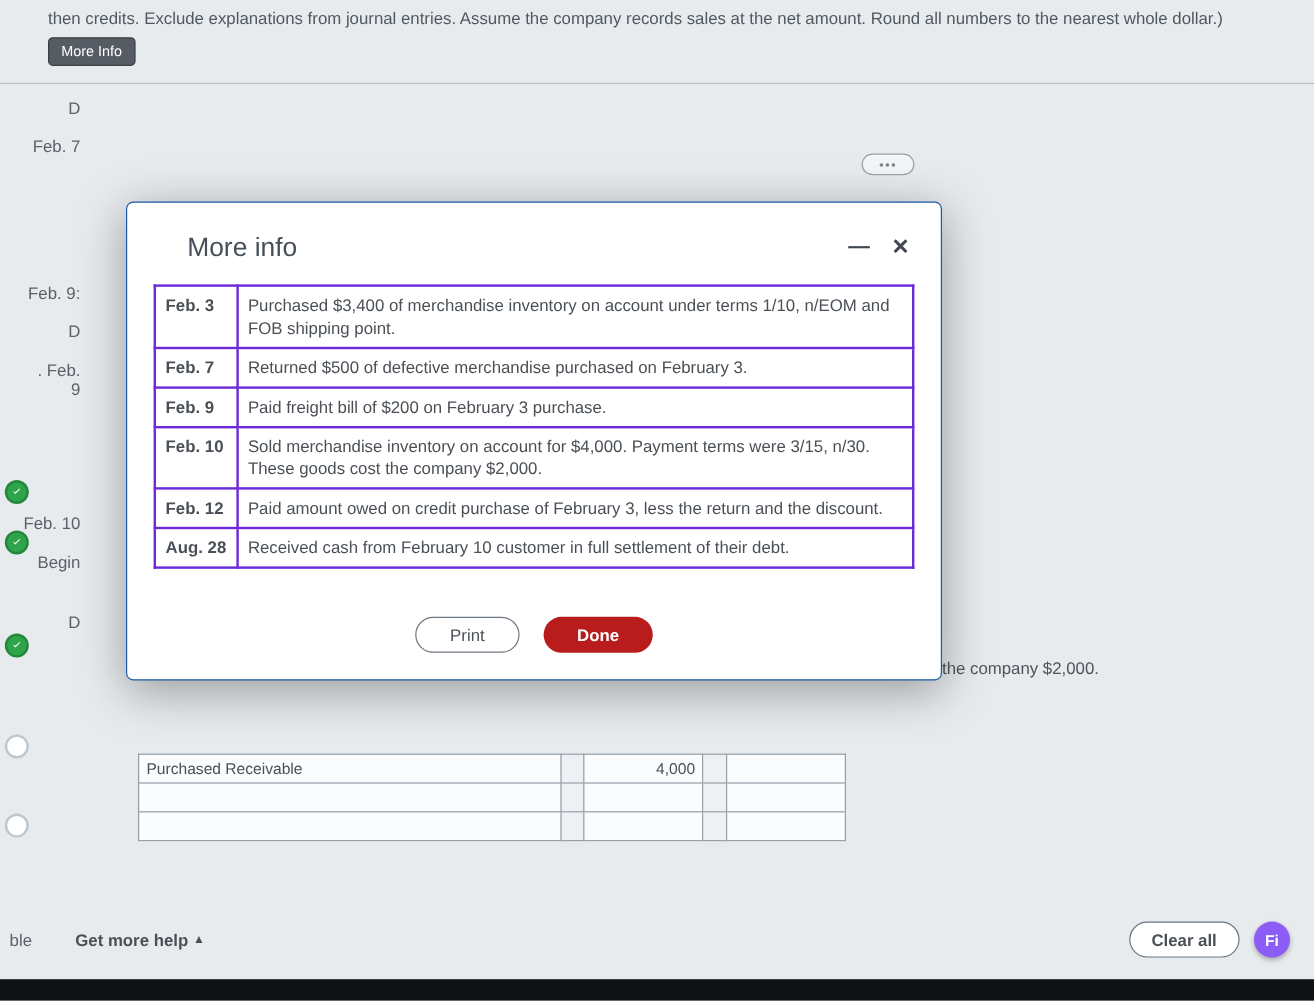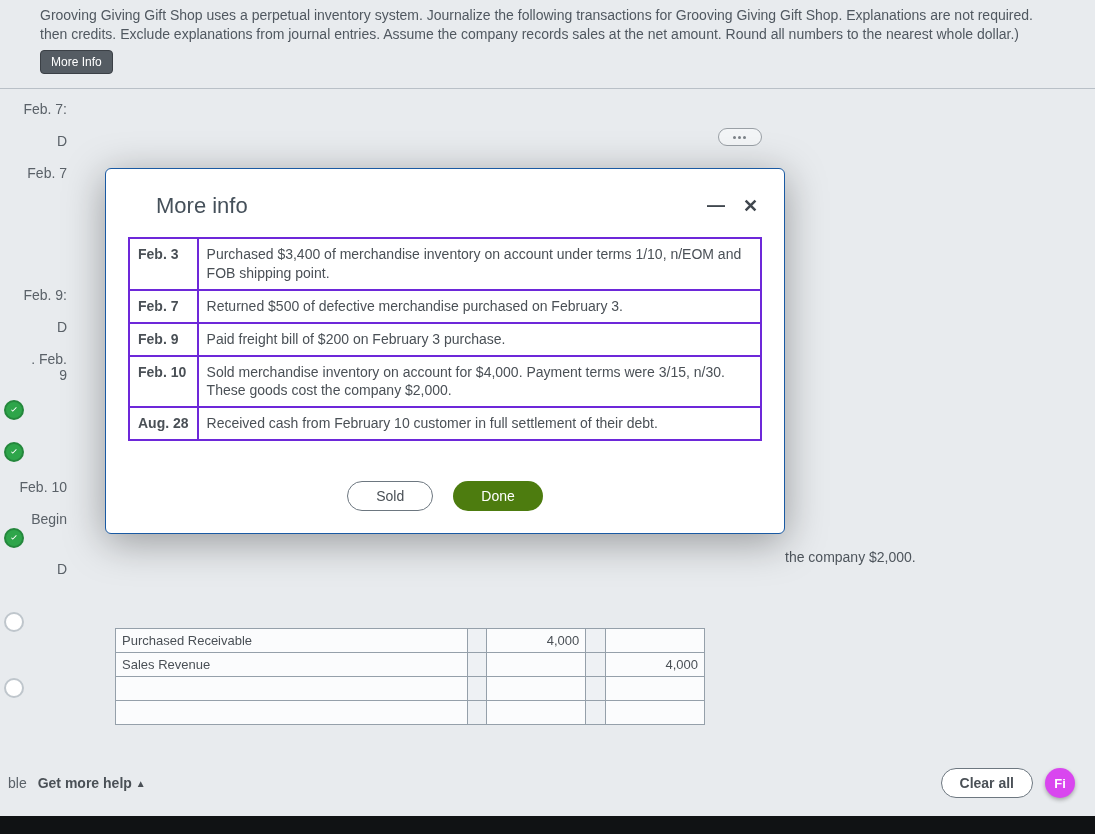--- a/index.html
+++ b/index.html
@@ -75,29 +75,29 @@
     color: #4e555c; font-size: 14px; line-height: 1.35;
   }
 
   
   .footer {
     position: absolute; bottom: 30px; left: 0; right: 0;
     display: flex; justify-content: space-between; align-items: center;
     padding: 6px 20px 6px 8px;
   }
   .footer-left { color: #4a5056; font-size: 14px; font-weight: bold; display:flex; align-items:center; gap:4px;}
-  .footer-left .ble { font-weight: normal; margin-right: 7px; color:#5a6168;}
+  .footer-left .ble { font-weight: normal; margin-right: 32px; color:#5a6168;}
   .footer-left .chev { font-size: 10px; }
   .pill-btn {
     border: 1.5px solid #6d7780; background: #fff; color: #4a5056;
     border-radius: 18px; padding: 6px 18px; font-size: 14px; font-weight: bold;
     cursor: pointer;
   }
   .fi-badge {
-    width: 30px; height: 30px; border-radius: 50%; background: #d946ef;
+    width: 30px; height: 30px; border-radius: 50%; background: #8b5cf6;
     color: #fff; display: inline-flex; align-items: center; justify-content: center;
     font-weight: bold; font-size: 13px; margin-left: 12px;
     box-shadow: 0 2px 4px rgba(0,0,0,.3);
   }
   .black-bar { position:absolute; bottom:0; left:0; right:0; height:18px; background:#101214;}
 
   
   .modal {
     position: absolute; left: 105px; top: 168px;
     width: 680px; background: #fff;
@@ -117,44 +117,40 @@
     font-size: 14px; color: #4a5056; margin-bottom: 40px;
   }
   .tx-table td { border: 2px solid #6d28d9; padding: 6px 8px; vertical-align: top; line-height: 1.35;}
   .tx-table td.d { width: 68px; font-weight: bold; white-space: nowrap; }
   .modal-actions { display: flex; justify-content: center; gap: 20px; }
   .btn-outline {
     border: 1.5px solid #6d7780; background: #fff; color: #4a5056;
     border-radius: 20px; padding: 6px 28px; font-size: 14px; cursor: pointer;
   }
   .btn-dark {
-    border: none; background: #4d7c0f; color: #fff;
-    border-radius: 20px; padding: 7px 28px; font-size: 14px; cursor: pointer;
+    border: none; background: #b91c1c; color: #fff;
+    border-radius: 20px; padding: 7px 28px; font-size: 14px; cursor: pointer; font-weight: bold;
   }
 </style>
 </head>
 <body>
 
 <div class="page-top">
-  <div class="q-text">Grooving Giving Gift Shop uses a perpetual inventory system. Journalize the following transactions for Grooving Giving Gift Shop. Explanations are not required.</div>
   <div class="q-text">then credits. Exclude explanations from journal entries. Assume the company records sales at the net amount. Round all numbers to the nearest whole dollar.)</div>
   <span class="more-info-btn">More Info</span>
 </div>
 <hr class="hr-line">
 
 <div class="scroll-pill">
     <span></span>
     <span></span>
     <span></span>
   </div>
 
 <div class="journal-area">
-  <div class="jrow">
-      <div class="jdate">Feb. 7:</div>
-    </div>
   <div class="jrow">
       <div class="jdate">D</div>
     </div>
   <div class="jrow">
       <div class="jdate">Feb. 7</div>
     </div>
   <div style="height:90px"></div>
   <div class="jrow">
       <div class="jdate">Feb. 9:</div>
     </div>
@@ -194,27 +190,20 @@
   <table class="entry-table">
     <tbody>
         <tr>
       <td class="acct">Purchased Receivable</td>
       <td class="sep"></td>
       <td class="num">4,000</td>
       <td class="sep"></td>
       <td class="num"></td>
     </tr>
     <tr>
-      <td class="acct">Sales Revenue</td>
-      <td class="sep"></td>
-      <td class="num"></td>
-      <td class="sep"></td>
-      <td class="num">4,000</td>
-    </tr>
-    <tr>
       <td class="acct"></td>
       <td class="sep"></td>
       <td class="num"></td>
       <td class="sep"></td>
       <td class="num"></td>
     </tr>
     <tr>
       <td class="acct"></td>
       <td class="sep"></td>
       <td class="num"></td>
@@ -262,22 +251,26 @@
         </tr>
     <tr>
           <td class="d">Feb. 9</td>
           <td>Paid freight bill of $200 on February 3 purchase.</td>
         </tr>
     <tr>
           <td class="d">Feb. 10</td>
           <td>Sold merchandise inventory on account for $4,000. Payment terms were 3/15, n/30. These goods cost the company $2,000.</td>
         </tr>
     <tr>
+          <td class="d">Feb. 12</td>
+          <td>Paid amount owed on credit purchase of February 3, less the return and the discount.</td>
+        </tr>
+    <tr>
           <td class="d">Aug. 28</td>
           <td>Received cash from February 10 customer in full settlement of their debt.</td>
         </tr>
   </tbody>
     </table>
   <div class="modal-actions">
-    <button class="btn-outline">Sold</button>
+    <button class="btn-outline">Print</button>
     <button class="btn-dark">Done</button>
   </div>
 </div>
 
 </body></html>

